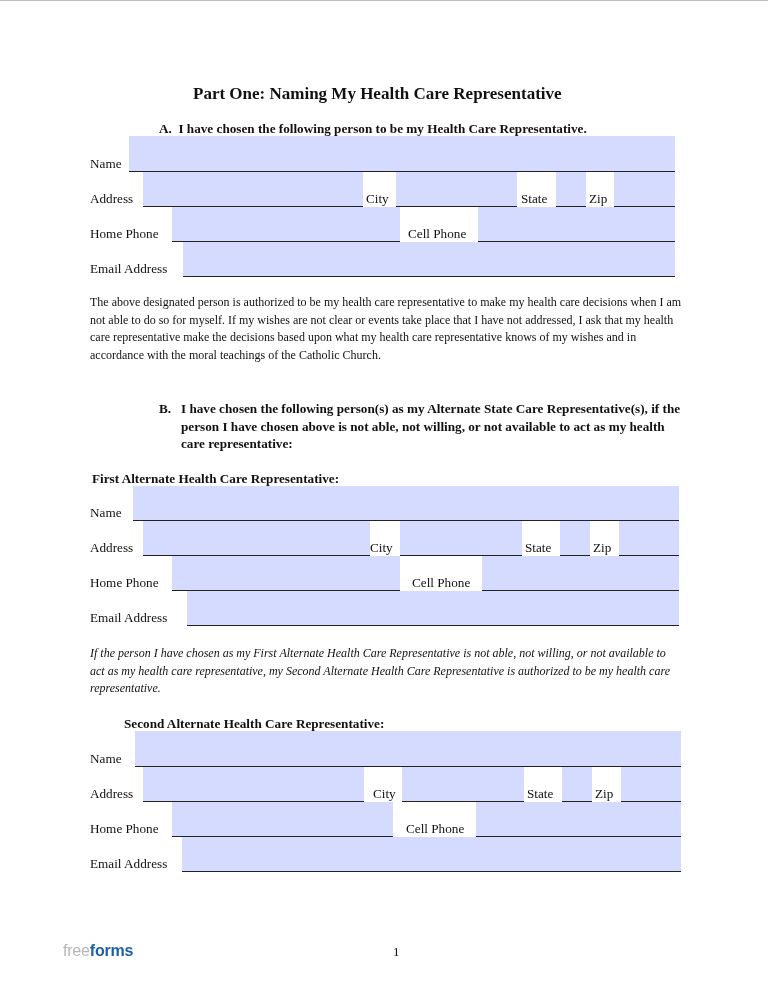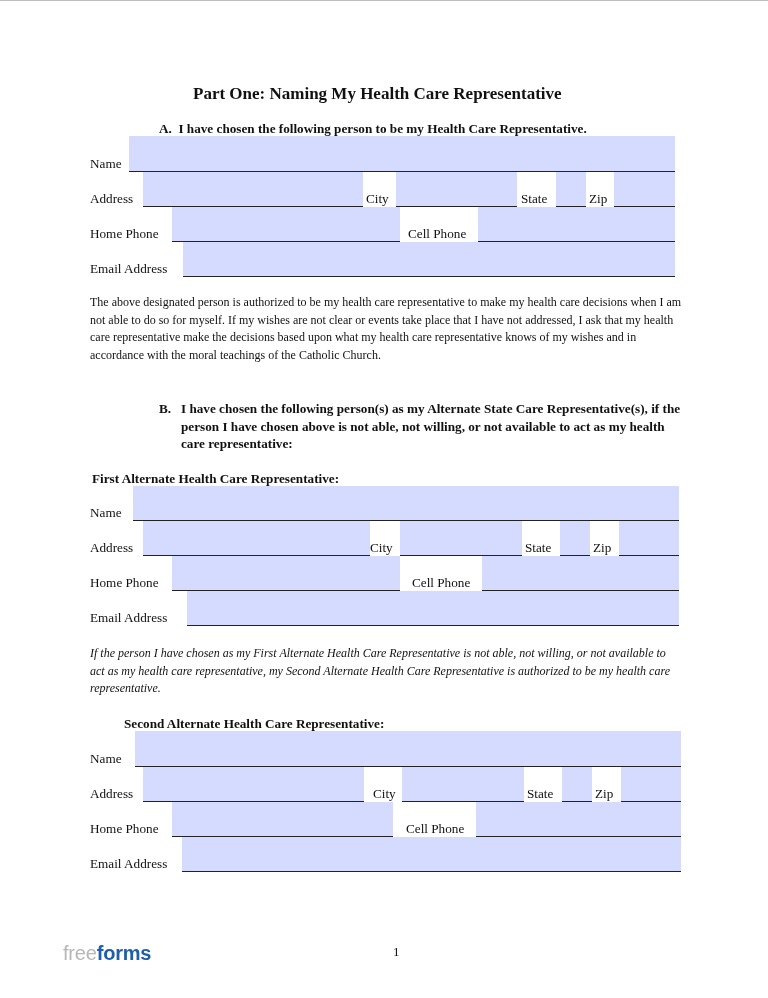--- a/index.html
+++ b/index.html
@@ -14,21 +14,21 @@
   .title { font-weight: bold; font-size: 17px; white-space: nowrap; }
   .heading { font-weight: bold; font-size: 13.2px; white-space: nowrap; }
   .lbl { font-size: 13.2px; white-space: nowrap; line-height: 16px; background: #fff; padding-right: 1px; }
   .para { font-size: 12px; line-height: 17.6px; }
   .field {
     position: absolute; background: #d5dbfe; border: none; outline: none;
     border-bottom: 1.4px solid #222; box-sizing: border-box; padding: 0 3px;
     font-family: "Liberation Serif", serif; font-size: 13px; margin: 0;
   }
   .bq { font-weight: bold; font-size: 13.2px; line-height: 17.5px; }
-  .logo { font-family: "Liberation Sans", sans-serif; font-size: 20px; font-weight: bold; letter-spacing: -0.2px; }
+  .logo { font-family: "Liberation Sans", sans-serif; font-size: 16px; font-weight: bold; letter-spacing: -0.2px; }
   .logo .free { color: #b6b6b6; font-weight: normal; }
   .logo .forms { color: #1f5ea8; }
   .pagenum { font-size: 13px; }
 </style>
 </head>
 <body>
 
 <div class="topline"></div>
 
 <div class="abs title" style="left:193px; top:84px;">Part One: Naming My Health Care Representative</div>

